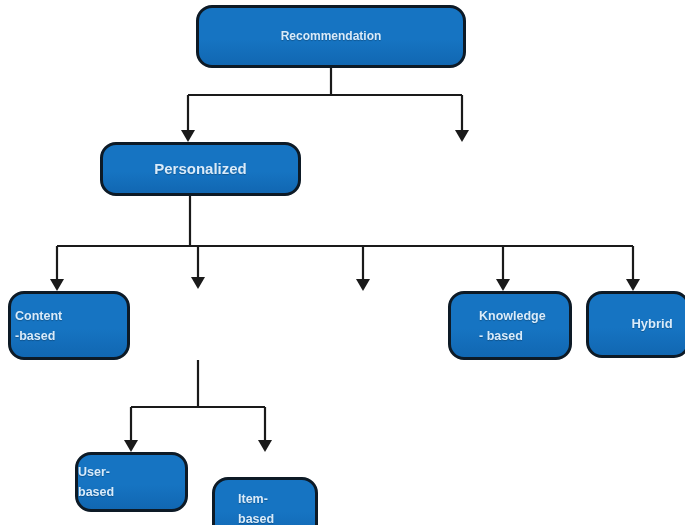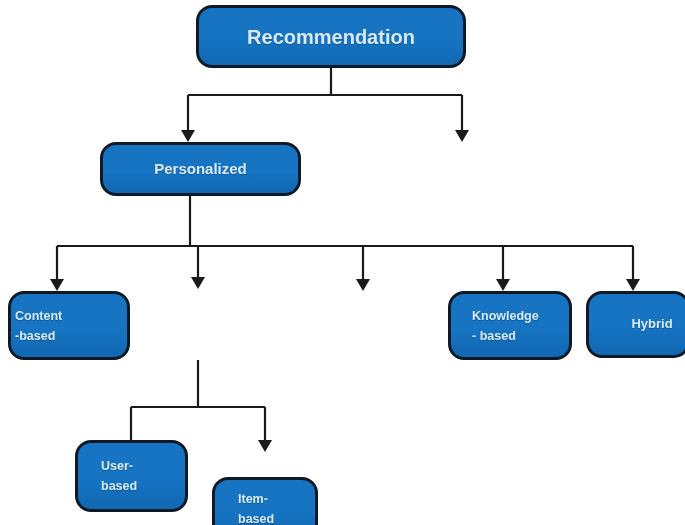--- a/index.html
+++ b/index.html
@@ -67,46 +67,46 @@
     <polygon points="191,277 205,277 198,289"></polygon>
     <polygon points="356,279 370,279 363,291"></polygon>
     <polygon points="496,279 510,279 503,291"></polygon>
     <polygon points="626,279 640,279 633,291"></polygon>
 
     <path d="M198 360 L198 407 M131 407 L265 407 M131 407 L131 440 M265 407 L265 440"></path>
     <polygon points="124,440 138,440 131,452"></polygon>
     <polygon points="258,440 272,440 265,452"></polygon>
   </svg>
 
-  <div class="node" style="left:196px;top:5px;width:270px;height:63px;font-size:20px;">
+  <div class="node" style="left:196px;top:5px;width:270px;height:63px;font-size:12px;">
     <span>Recommendation</span>
   </div>
 
   <div class="node" style="left:100px;top:142px;width:201px;height:54px;font-size:15px;">
     <span>Personalized</span>
   </div>
 
 
   <div class="node align-left" style="left:8px;top:291px;width:122px;height:69px;font-size:12.5px;padding-left:4px;">
     <span>Content
 -based</span>
   </div>
 
 
 
-  <div class="node align-left" style="left:448px;top:291px;width:124px;height:69px;font-size:12.5px;padding-left:21px;">
+  <div class="node align-left" style="left:448px;top:291px;width:124px;height:69px;font-size:12.5px;padding-left:28px;">
     <span>Knowledge
 - based</span>
   </div>
 
   <div class="node" style="left:586px;top:291px;width:104px;height:67px;font-size:13px;padding-left:28px;">
     <span>Hybrid</span>
   </div>
 
-  <div class="node align-left" style="left:75px;top:440px;width:113px;height:72px;font-size:12.5px;padding-left:23px;">
+  <div class="node align-left" style="left:75px;top:452px;width:113px;height:60px;font-size:12.5px;">
     <span>User-
 based</span>
   </div>
 
   <div class="node align-left" style="left:212px;top:452px;width:106px;height:64px;font-size:12.5px;padding-left:23px;margin-top:25px;">
     <span>Item-
 based</span>
   </div>
 
 </div>

